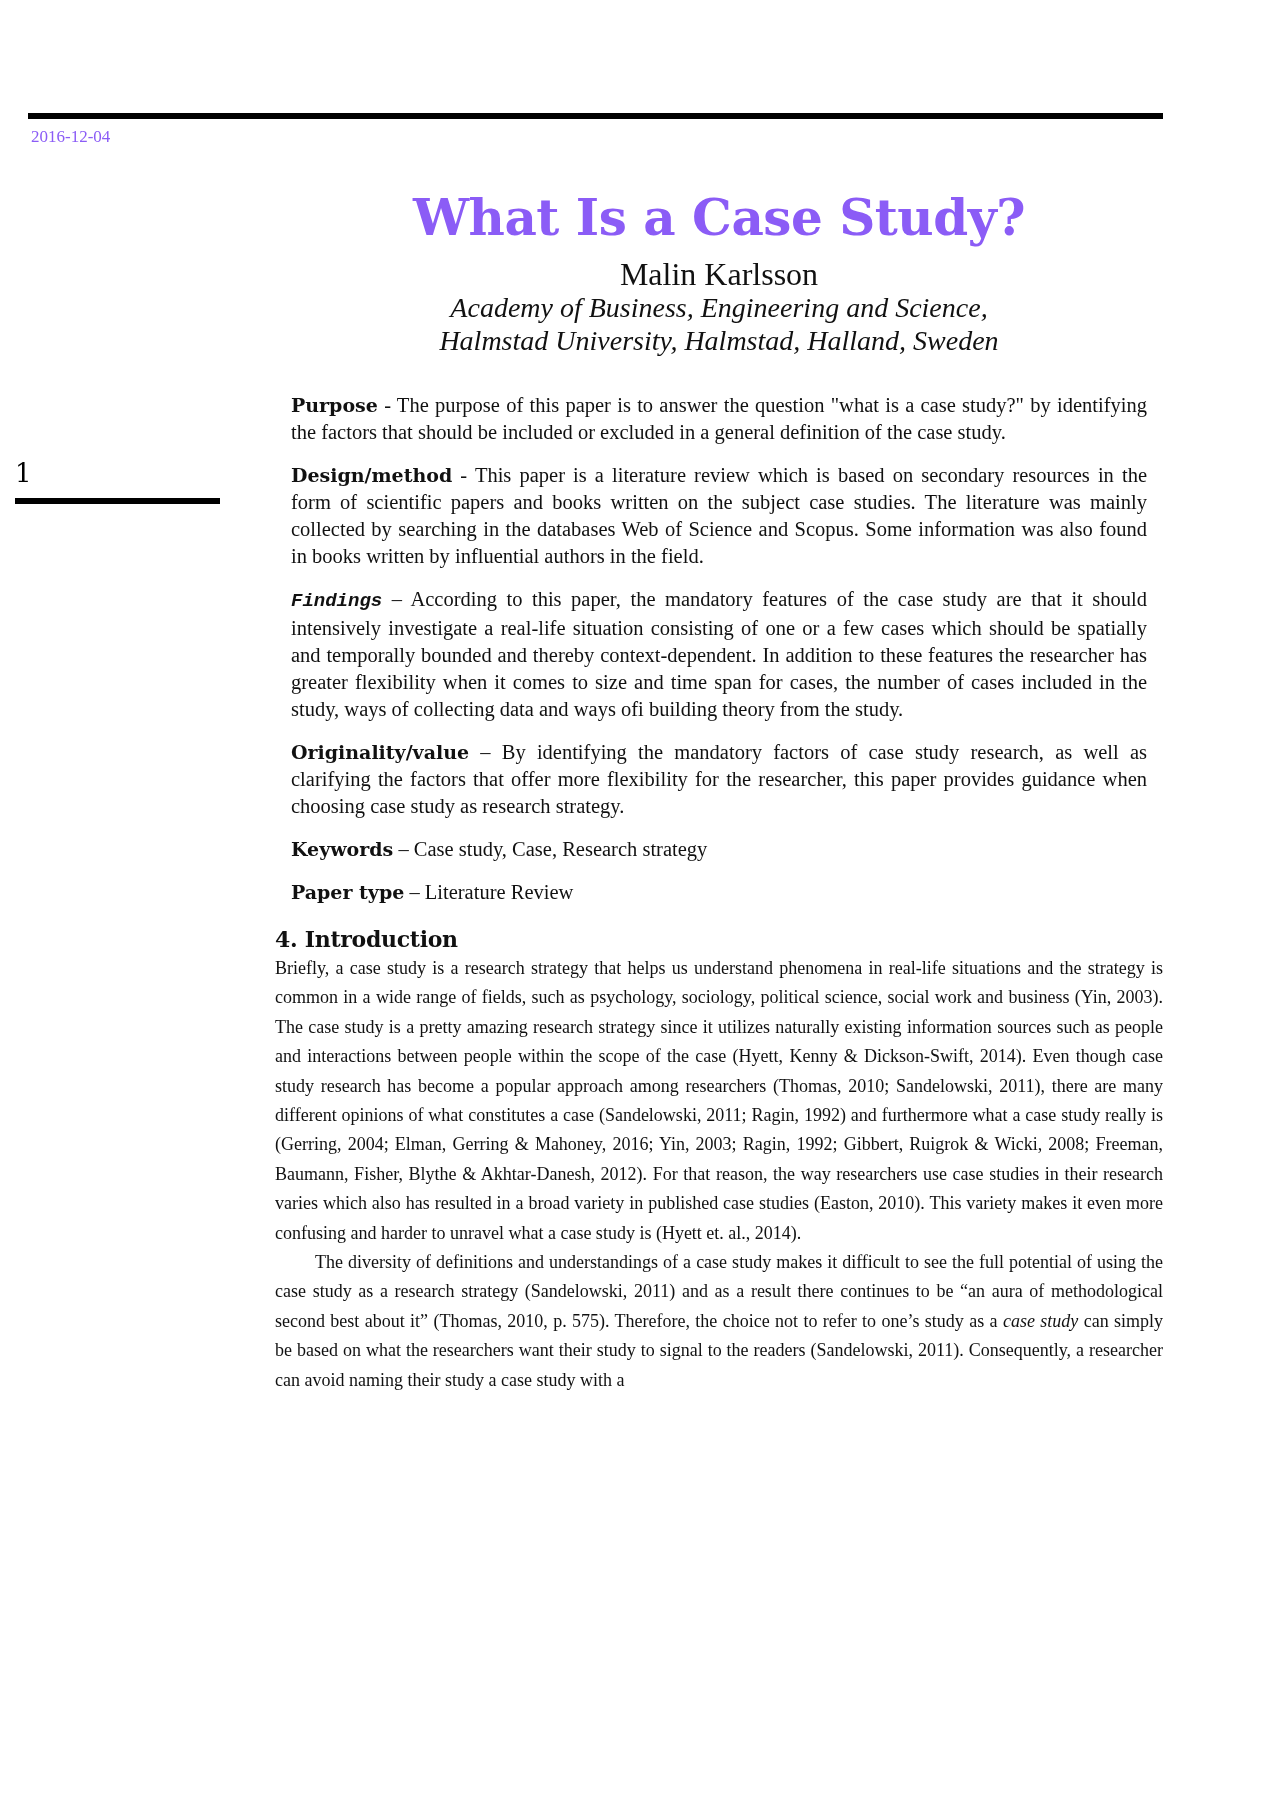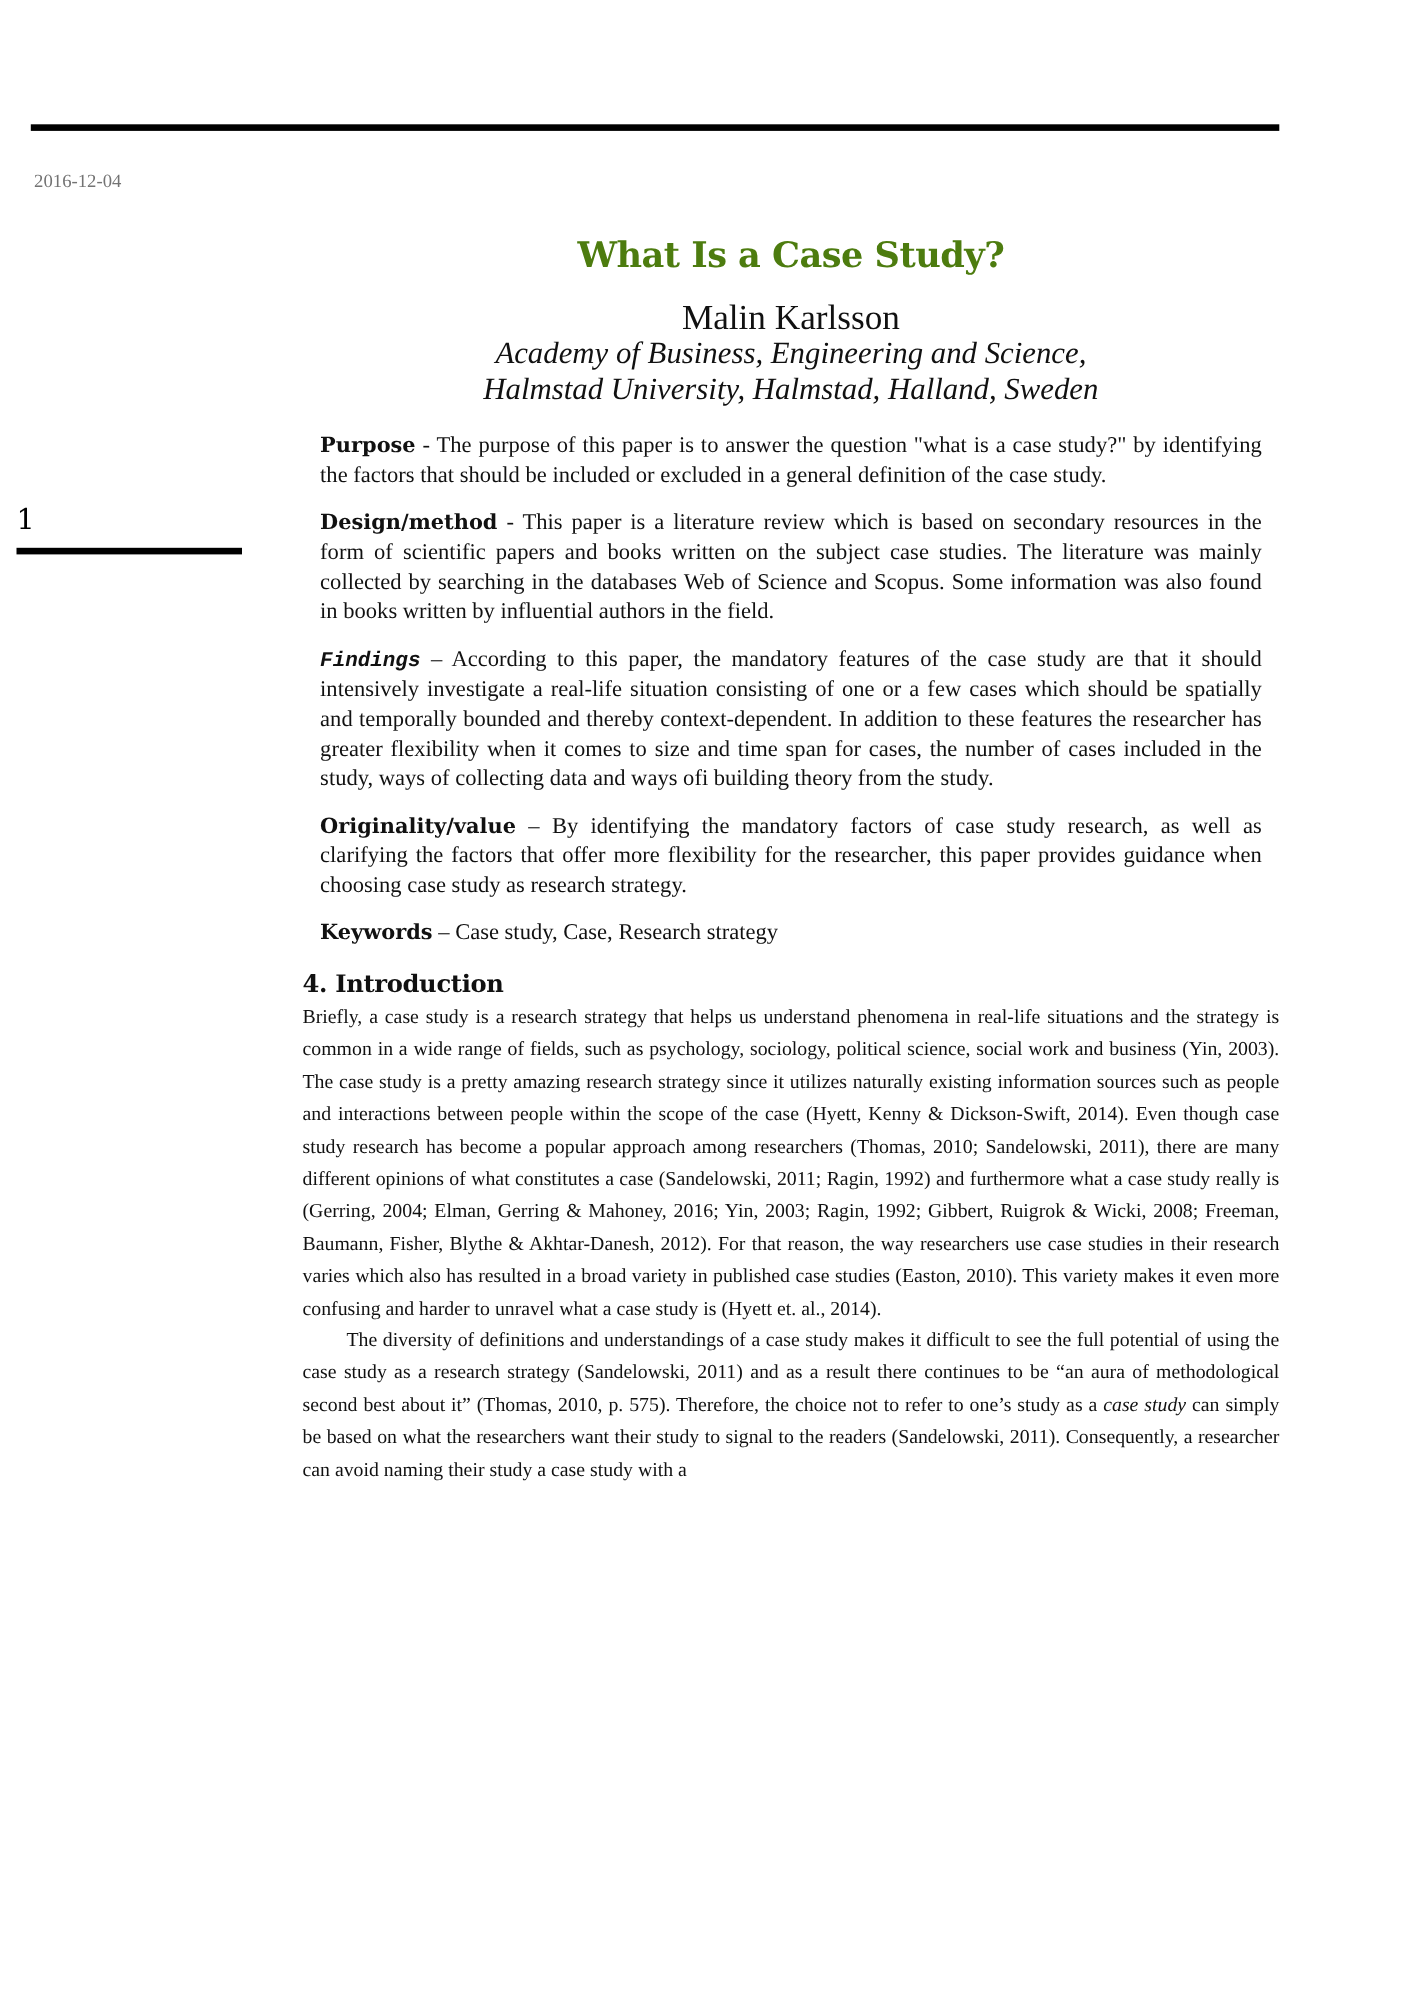--- a/index.html
+++ b/index.html
@@ -2,23 +2,23 @@
 <html><head>
 <meta charset="utf-8">
 <style>
   html, body { margin: 0; padding: 0; background: #ffffff; }
   body {
     width: 1280px; height: 1811px; position: relative; overflow: hidden;
     font-family: "DejaVu Serif", "Liberation Serif", serif;
     color: #111111;
   }
   .top-rule { position: absolute; left: 28px; top: 113px; width: 1135px; height: 6px; background: #000; }
-  .date { position: absolute; left: 31px; top: 127px; font-size: 17px; font-family: "Liberation Serif", serif; color: #737373; margin-top: 28px; }
+  .date { position: absolute; left: 31px; top: 127px; font-size: 17px; font-family: "Liberation Serif", serif; color: #8b5cf6; }
   .header-block { position: absolute; left: 275px; width: 888px; top: 195px; text-align: center; }
-  .title { font-family: "DejaVu Serif", serif; font-weight: bold; font-size: 32px; letter-spacing: -0.5px; line-height: 46px; margin: 14px; color: #4d7c0f; }
+  .title { font-family: "DejaVu Serif", serif; font-weight: bold; font-size: 50px; letter-spacing: -0.5px; line-height: 46px; margin: 0; color: #8b5cf6; }
   .author { font-family: "Liberation Serif", serif; font-size: 32px; line-height: 34px; margin-top: 16px; }
   .affil { font-family: Liberation Serif, serif; font-style: italic; font-size: 28px; line-height: 33px; text-align: center; }
   .page-num { position: absolute; left: 15px; top: 458px; font-family: "DejaVu Serif", serif; font-size: 26px; color: #000; }
   .page-rule { position: absolute; left: 15px; top: 498px; width: 205px; height: 6px; background: #000; }
   .content {
     position: absolute; left: 275px; top: 376px; width: 888px;
     font-family: "Liberation Serif", serif; font-size: 20.5px; line-height: 27px; text-align: justify;
   }
   .abstract-heading { font-family: "DejaVu Serif", serif; font-weight: bold; font-size: 22px; line-height: 30px; margin: 0; letter-spacing: -0.3px; }
   .abs-para { margin: 16px; }
@@ -56,19 +56,22 @@
   </p>
   <p class="abs-para">
     <span class="abs-label italic">Findings</span><span> – </span><span>According to this paper, the mandatory features of the case study are that it should intensively investigate a real-life situation consisting of one or a few cases which should be spatially and temporally bounded and thereby context-dependent. In addition to these features the researcher has greater flexibility when it comes to size and time span for cases, the number of cases included in the study, ways of collecting data and ways ofi building theory from the study.</span>
   </p>
   <p class="abs-para">
     <span class="abs-label">Originality/value</span><span> – </span><span>By identifying the mandatory factors of case study research, as well as clarifying the factors that offer more flexibility for the researcher, this paper provides guidance when choosing case study as research strategy.</span>
   </p>
   <p class="abs-para">
     <span class="abs-label">Keywords</span><span> – </span><span>Case study, Case, Research strategy</span>
   </p>
+  <p class="abs-para">
+    <span class="abs-label">Paper type</span><span> – </span><span>Literature Review</span>
+  </p>
 
   <h2 class="section-heading">4. Introduction</h2>
   <div class="intro">
     <p>Briefly, a case study is a research strategy that helps us understand phenomena in real-life situations and the strategy is common in a wide range of fields, such as psychology, sociology, political science, social work and business (Yin, 2003). The case study is a pretty amazing research strategy since it utilizes naturally existing information sources such as people and interactions between people within the scope of the case (Hyett, Kenny &amp; Dickson-Swift, 2014). Even though case study research has become a popular approach among researchers (Thomas, 2010; Sandelowski, 2011), there are many different opinions of what constitutes a case (Sandelowski, 2011; Ragin, 1992) and furthermore what a case study really is (Gerring, 2004; Elman, Gerring &amp; Mahoney, 2016; Yin, 2003; Ragin, 1992; Gibbert, Ruigrok &amp; Wicki, 2008; Freeman, Baumann, Fisher, Blythe &amp; Akhtar-Danesh, 2012). For that reason, the way researchers use case studies in their research varies which also has resulted in a broad variety in published case studies (Easton, 2010). This variety makes it even more confusing and harder to unravel what a case study is (Hyett et. al., 2014).</p>
     <p class="indent"><span>The diversity of definitions and understandings of a case study makes it difficult to see the full potential of using the case study as a research strategy (Sandelowski, 2011) and as a result there continues to be “an aura of methodological second best about it” (Thomas, 2010, p. 575). Therefore, the choice not to refer to one’s study as a </span><em>case study</em><span> can simply be based on what the researchers want their study to signal to the readers (Sandelowski, 2011). Consequently, a researcher can avoid naming their study a case study with a</span></p>
   </div>
 </div>
 
 </body></html>

